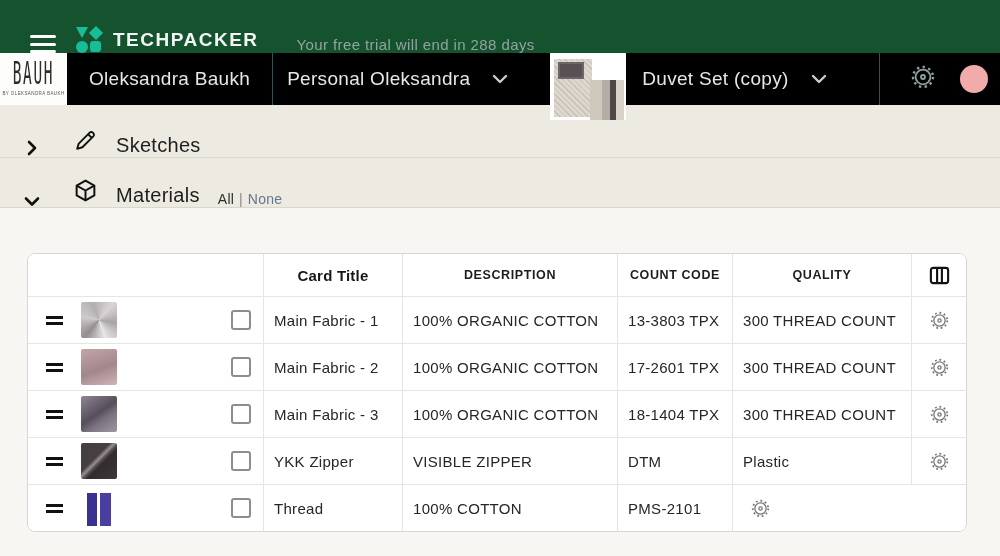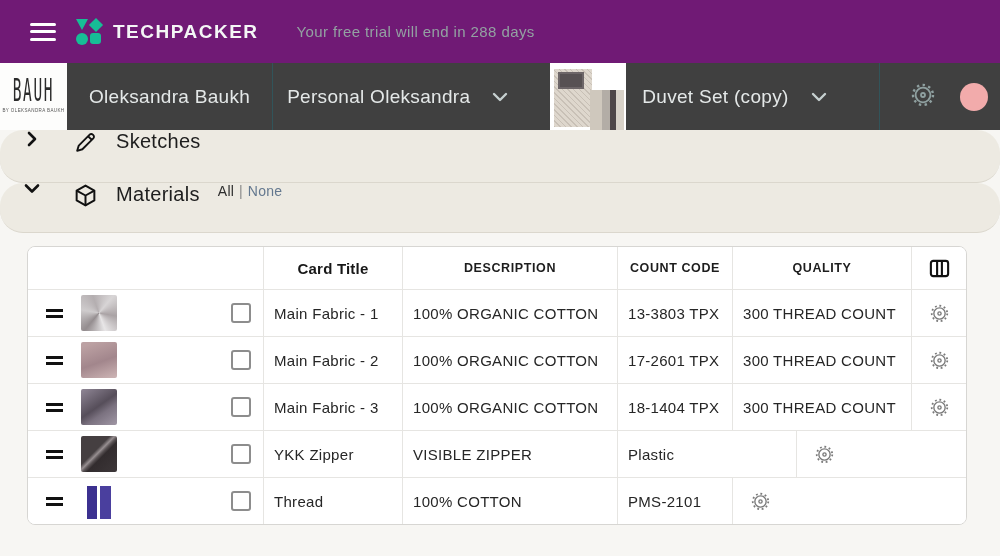--- a/index.html
+++ b/index.html
@@ -1,36 +1,36 @@
 <!DOCTYPE html>
 <html><head>
 <meta charset="utf-8">
 <style>
   * { margin:0; padding:0; box-sizing:border-box; }
   html,body { width:1000px; height:556px; overflow:hidden;
     font-family:"Liberation Sans", sans-serif; background:#f7f6f3; }
 
   
-  .topbar { height:63px; background:#701a75; display:flex; align-items:center; }
+  .topbar { height:53px; background:#14532d; display:flex; align-items:flex-end; }
   .hamburger { width:26px; height:18px; margin-left:30px; display:flex; flex-direction:column;
     justify-content:space-between; cursor:pointer; }
   .hamburger span { display:block; height:3px; background:#fff; border-radius:2px; }
   .brand { display:flex; align-items:center; margin-left:20px; }
   .logo-grid { width:26px; height:26px; display:grid; grid-template-columns:12px 12px;
     grid-template-rows:12px 12px; gap:2px; }
   .lg-tri { width:0; height:0; border-left:6px solid transparent; border-right:6px solid transparent;
     border-top:11px solid #17bd96; }
   .lg-diamond { width:10px; height:10px; background:#17bd96; transform:rotate(45deg); margin:1px; }
   .lg-circle { width:12px; height:12px; background:#17bd96; border-radius:50%; }
   .lg-square { width:11px; height:11px; background:#17bd96; border-radius:3px; }
   .brand-name { color:#f4f6f6; font-size:19px; font-weight:bold; letter-spacing:1.5px; margin-left:11px; }
   .trial { color:#93a2a2; font-size:15px; letter-spacing:0.4px; margin-left:38px; }
 
   
-  .header { height:67px; background:#404040; display:flex; align-items:stretch; }
+  .header { height:52px; background:#000000; display:flex; align-items:stretch; }
   .baukh-box { width:67px; background:#fdfdfc; display:flex; flex-direction:column;
     align-items:center; justify-content:center; cursor:pointer; }
   .baukh-text { font-family:"DejaVu Sans Mono", monospace; font-size:17px; font-weight:300;
     color:#2b2b2b; letter-spacing:2px; transform:scale(0.85,1.9); }
   .baukh-sub { font-size:4.5px; letter-spacing:0.4px; color:#555; margin-top:8px; white-space:nowrap; }
   .hdr-seg { display:flex; align-items:center; color:#e4e8e8; font-size:19px; letter-spacing:0.3px; }
   .hdr-owner { padding:0 22px; }
   .hdr-div { width:1px; background:#31545a; height:100%; }
   .hdr-collection { padding:0 14px 0 14px; cursor:pointer; }
   .chev { margin-left:22px; }
@@ -44,33 +44,33 @@
   .dv-strips div:nth-child(1){ flex:4; background:#cfc8bd; }
   .dv-strips div:nth-child(2){ flex:3; background:#b3ada6; }
   .dv-strips div:nth-child(3){ flex:2; background:#4e4648; }
   .dv-strips div:nth-child(4){ flex:3; background:#d8d2c8; }
   .hdr-techpack { padding:0 14px 0 16px; cursor:pointer; }
   .hdr-right { margin-left:auto; display:flex; align-items:center; }
   .hdr-gear { margin:0 24px 0 30px; cursor:pointer; }
   .avatar { width:28px; height:28px; border-radius:50%; background:#f2abab; margin-right:12px; cursor:pointer; }
 
   
-  .section-bar { background:#edeae2; display:flex; align-items:flex-start; border-bottom:1px solid #dbd7cd; cursor:pointer;border-radius:23px; }
+  .section-bar { background:#edeae2; display:flex; align-items:flex-end; border-bottom:1px solid #dbd7cd; cursor:pointer; }
   .sec-sketches { height:53px; }
   .sec-materials { height:50px; }
   .sec-chevron { margin-left:22px; width:20px; display:flex; justify-content:center; }
   .sec-icon { margin-left:31px; }
   .sec-label { font-size:20px; color:#1e1e1e; letter-spacing:0.3px; margin-left:18px; font-weight:500; }
   .allnone { margin-left:18px; font-size:14px; letter-spacing:0.2px; }
   .an-all { color:#2e2e2e; cursor:pointer; }
   .an-sep { color:#8a8a8a; margin:0 5px; }
   .an-none { color:#64788f; cursor:pointer; }
 
   
-  .content { padding:13px 0 0 27px; }
+  .content { padding:45px 0 0 27px; }
   .table-card { width:940px; background:#fff; border:1px solid #d7d6d3; border-radius:8px; overflow:hidden; }
   .trow { display:flex; border-bottom:1px solid #e6e5e2; background:#fff; }
   .trow:last-child { border-bottom:none; }
   .cell { border-right:1px solid #e6e5e2; display:flex; align-items:center; flex:none; }
   .cell:last-child { border-right:none; }
   .c1{ width:236px; } .c2{ width:139px; } .c3{ width:215px; }
   .c4{ width:115px; } .c5{ width:179px; } .c6{ width:54px; justify-content:center; }
   .thead .cell { height:42px; justify-content:center; }
   .th-cardtitle { font-size:15px; font-weight:bold; color:#171717; letter-spacing:0.2px; }
   .th-upper { font-size:12.5px; font-weight:600; color:#1d1d1d; letter-spacing:0.6px; }
@@ -269,20 +269,21 @@
   </div>
 
   <div class="trow tbody-row">
     <div class="cell c1">
       <div class="drag"></div>
       <div class="thumb thumb-zipper"></div>
       <div class="checkbox"></div>
     </div>
     <div class="cell c2 txt">YKK Zipper</div>
     <div class="cell c3 txt">VISIBLE ZIPPER</div>
+    <div class="cell c4 txt">DTM</div>
     <div class="cell c5 txt">Plastic</div>
     <div class="cell c6">
       <span class="gear-btn">
         <svg width="21" height="21" viewBox="0 0 26 26">
           <circle cx="13" cy="13" r="9.6" fill="none" stroke="#7b7b7b" stroke-width="2.2" stroke-dasharray="2.3 3.3"></circle>
           <circle cx="13" cy="13" r="7" fill="none" stroke="#7b7b7b" stroke-width="1.7"></circle>
           <circle cx="13" cy="13" r="2" fill="none" stroke="#7b7b7b" stroke-width="1.7"></circle>
         </svg>
       </span>
     </div>

